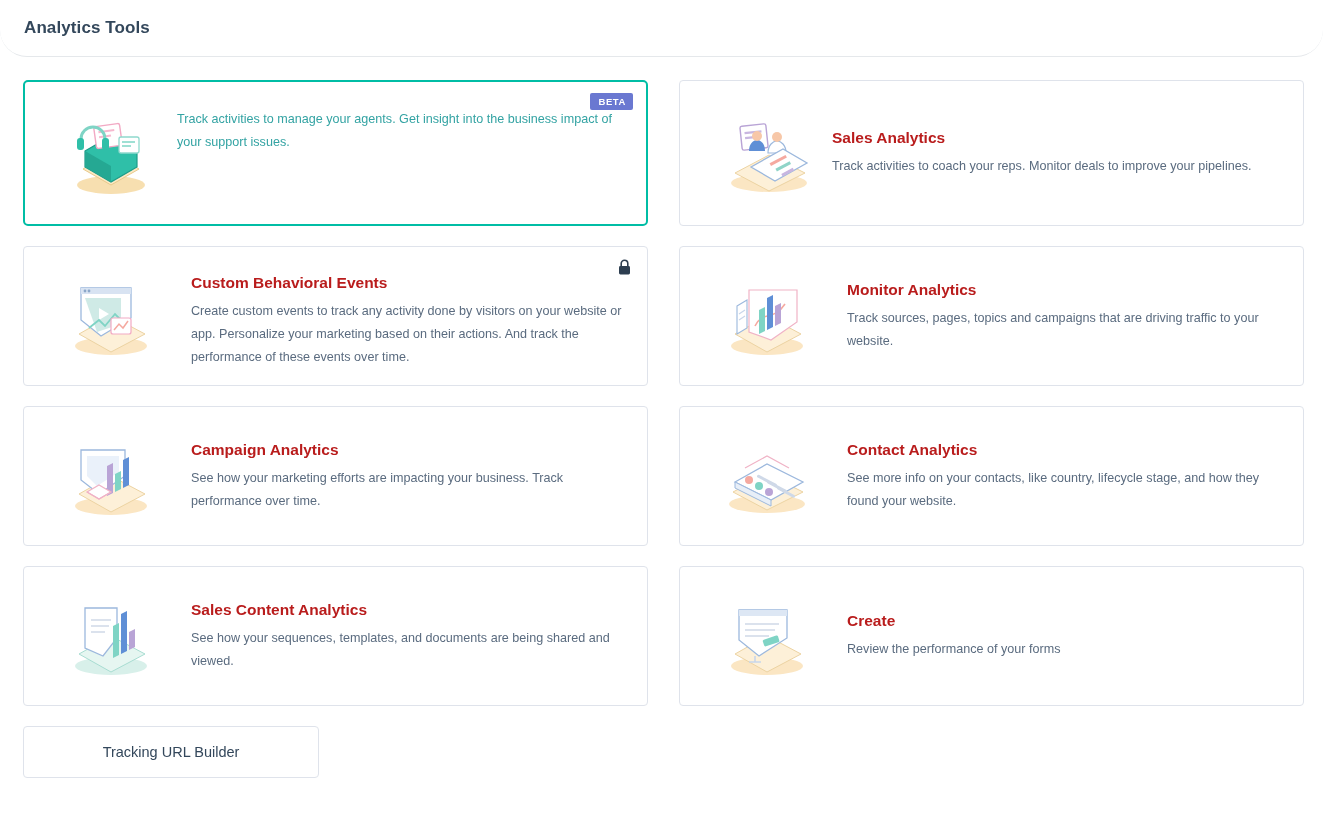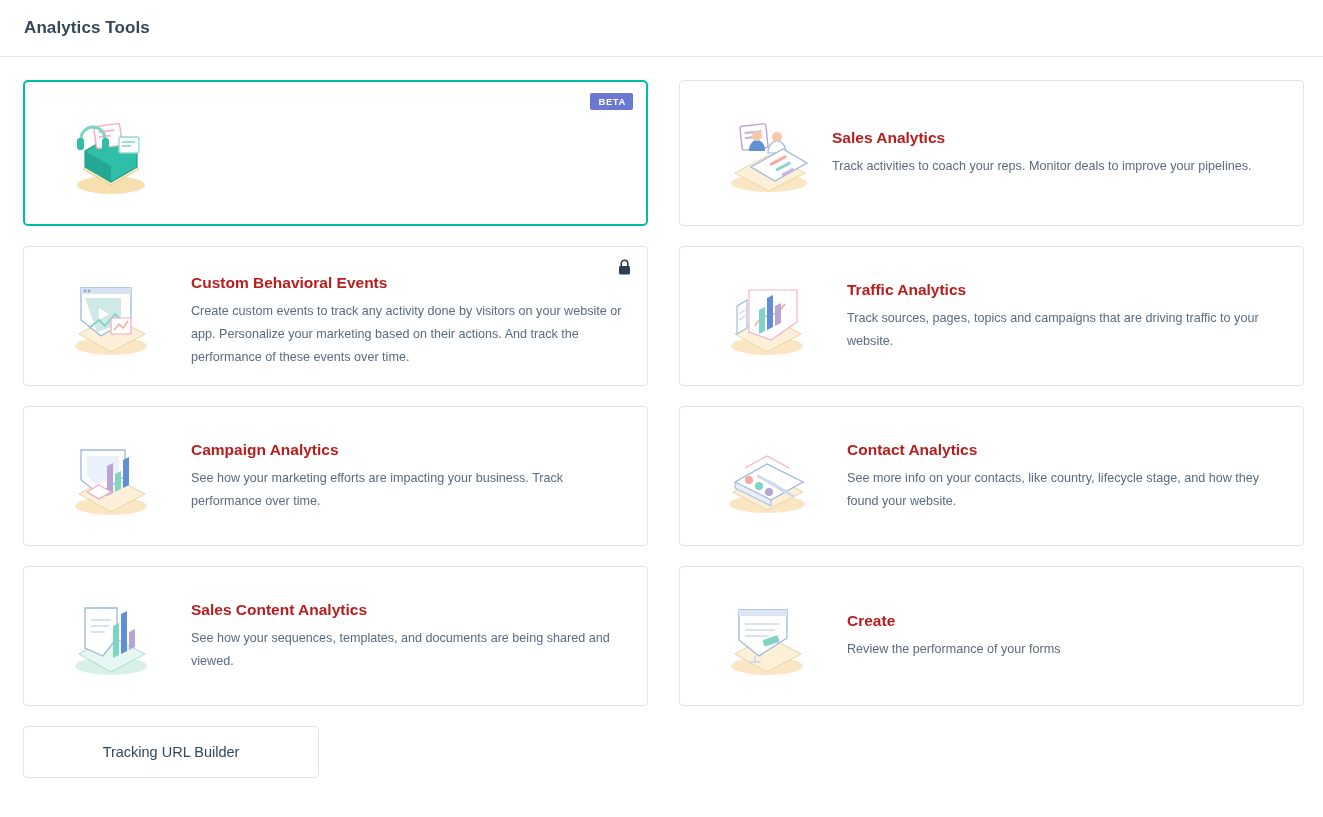--- a/index.html
+++ b/index.html
@@ -13,20 +13,21 @@
   }
   .page { width: 1323px; height: 817px; position: relative; }
 
   
   .page-header {
     height: 57px;
     border-bottom: 1px solid #e5e8eb;
     display: flex;
     align-items: center;
     padding-left: 24px;
+    border-radius: 27px;
   }
   .page-title {
     font-size: 17px;
     font-weight: 600;
     color: #33475b;
     letter-spacing: 0.1px;
   }
 
   
   .grid {
@@ -150,20 +151,21 @@
           <rect x="38" y="28" width="12" height="2" fill="#f6b9cf" transform="rotate(-8 47 29)"></rect>
           <rect x="58" y="30" width="20" height="16" rx="2" fill="#ffffff" stroke="#8fd9cd" stroke-width="1.3"></rect>
           <rect x="61" y="34" width="13" height="2" fill="#9fe0d4"></rect>
           <rect x="61" y="38" width="9" height="2" fill="#9fe0d4"></rect>
           <path d="M20 32 a12 12 0 0 1 24 0" fill="none" stroke="#7fd4c5" stroke-width="3"></path>
           <rect x="16" y="31" width="7" height="12" rx="3" fill="#2fbfa8"></rect>
           <rect x="41" y="31" width="7" height="12" rx="3" fill="#2fbfa8"></rect>
         </svg>
       </div>
       <div class="card-body">
+        <div class="card-desc">Track activities to manage your agents. Get insight into the business impact of your support issues.</div>
       </div>
     </div>
 
     <div class="card h-146">
       <div class="card-illustration">
         <svg width="110" height="92" viewBox="0 0 110 92">
           <ellipse cx="58" cy="76" rx="38" ry="9" fill="#fbe6c3"></ellipse>
           <path d="M24 66 L58 48 L94 66 L58 84 Z" fill="#fdf0d8" stroke="#ecd3a2" stroke-width="1"></path>
           <rect x="30" y="18" width="26" height="24" rx="2" fill="#ffffff" stroke="#b9a4d6" stroke-width="1.4" transform="rotate(-6 43 30)"></rect>
           <rect x="34" y="24" width="17" height="2.4" fill="#c8b6e0" transform="rotate(-6 43 30)"></rect>
@@ -220,21 +222,21 @@
           <path d="M38 62 L38 20 L86 20 L86 52 L60 70 Z" fill="#ffffff" stroke="#f0b3c6" stroke-width="1.2"></path>
           <path d="M44 56 C52 40 62 52 74 34" fill="none" stroke="#f5a9a0" stroke-width="1.6"></path>
           <path d="M48 64 L48 40 L54 37 L54 61 Z" fill="#7fd4c5"></path>
           <path d="M56 60 L56 28 L62 25 L62 57 Z" fill="#5f8fd6"></path>
           <path d="M64 56 L64 36 L70 33 L70 53 Z" fill="#b9a4d6"></path>
           <path d="M26 36 L36 30 L36 58 L26 64 Z" fill="#ffffff" stroke="#9cb8dd" stroke-width="1.1"></path>
           <path d="M28 44 L34 40 M28 50 L34 46" stroke="#c8d6ea" stroke-width="1.2"></path>
         </svg>
       </div>
       <div class="card-body centered">
-        <div class="card-title">Traffic Analytics</div>
+        <div class="card-title">Monitor Analytics</div>
         <div class="card-desc">Track sources, pages, topics and campaigns that are driving traffic to your website.</div>
       </div>
     </div>
 
     <div class="card h-140">
       <div class="card-illustration">
         <svg width="110" height="92" viewBox="0 0 110 92">
           <ellipse cx="56" cy="76" rx="36" ry="9" fill="#fbe6c3"></ellipse>
           <path d="M24 64 L56 46 L90 64 L56 82 Z" fill="#fdf0d8" stroke="#ecd3a2" stroke-width="1"></path>
           <path d="M26 50 L26 20 L70 20 L70 46 L44 64 Z" fill="#ffffff" stroke="#9cb8dd" stroke-width="1.3"></path>

